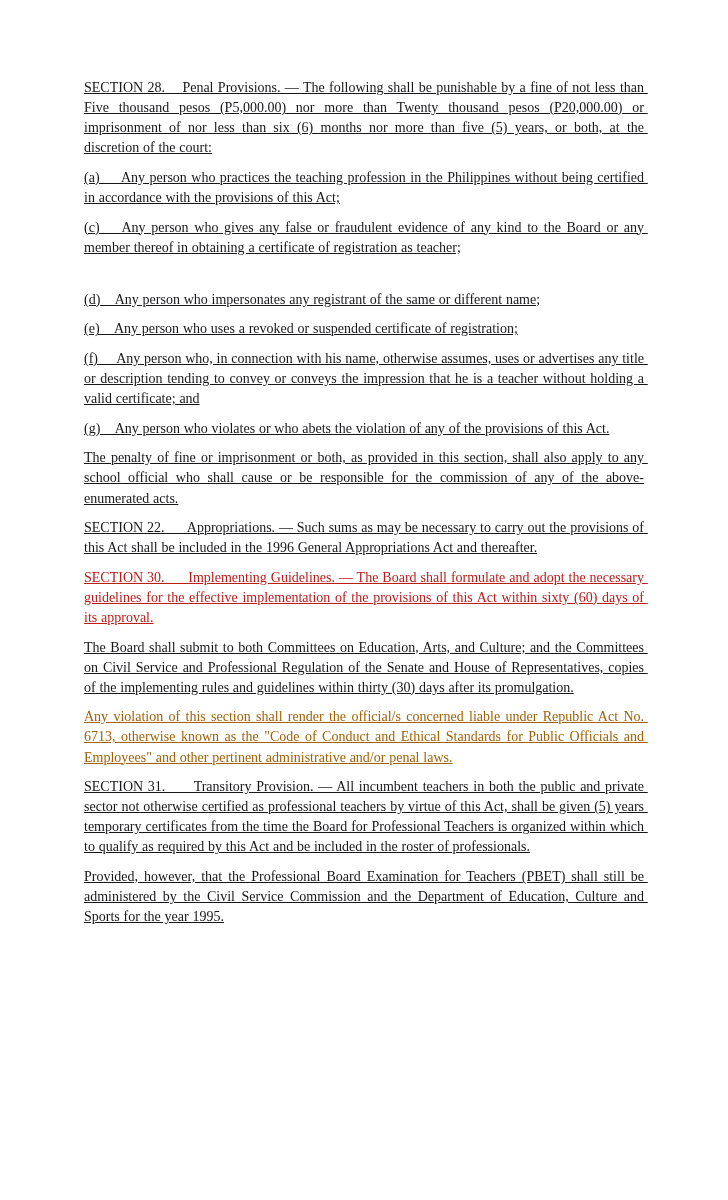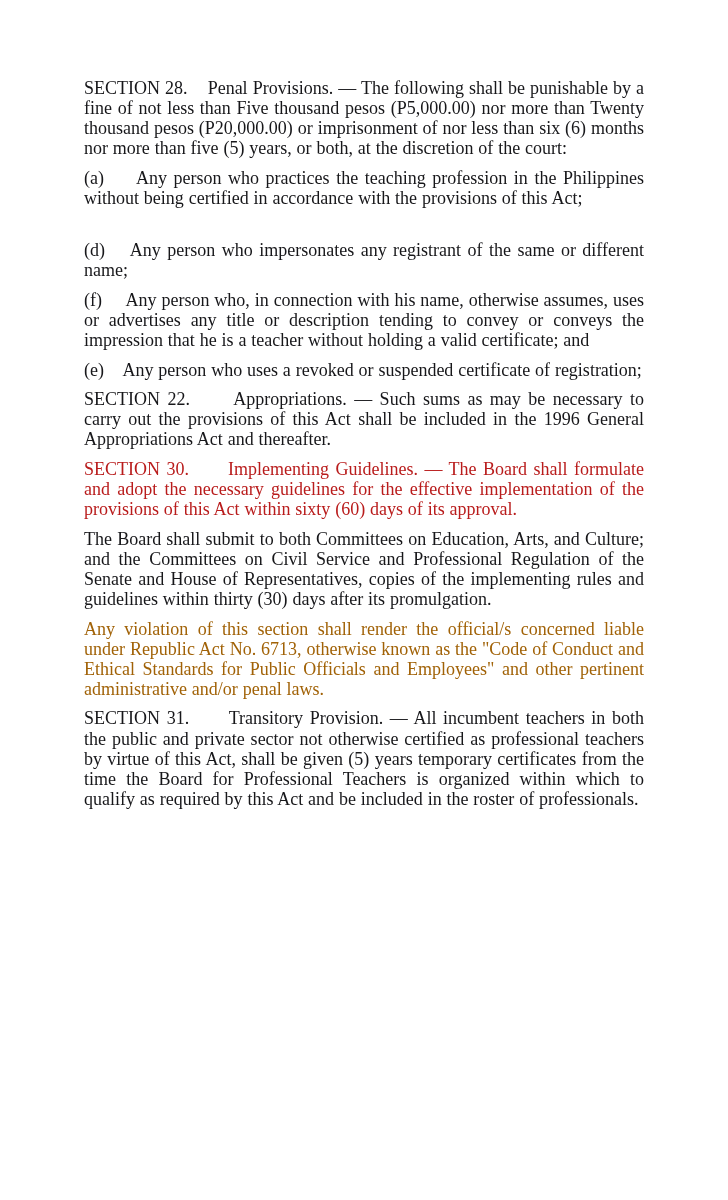--- a/index.html
+++ b/index.html
@@ -18,62 +18,67 @@
     box-sizing: border-box;
   }
   .text-column {
     position: absolute;
     left: 84px;
     top: 78px;
     width: 560px;
   }
   .para {
     font-family: "Liberation Serif", "DejaVu Serif", serif;
-    font-size: 18px;
+    font-size: 14px;
     line-height: 20.1px;
     color: #17171a;
     text-align: justify;
     text-justify: inter-word;
     margin: 0 0 9.5px 0;
     -webkit-font-smoothing: antialiased;
     white-space: pre-wrap;
     word-spacing: 0.02em;
+    text-decoration: underline;
   }
   .para:last-child {
     margin-bottom: 0;
   }
   
   .para.clause { }
   .para.section-head { }
 </style>
 </head>
 <body>
 
 <div class="page" style="background: rgb(255, 255, 255);">
   <div class="text-column">
 
     <p class="para section-head" style="color: rgb(23, 23, 26);">SECTION 28.    Penal Provisions. — The following shall be punishable by a fine of not less than Five thousand pesos (P5,000.00) nor more than Twenty thousand pesos (P20,000.00) or imprisonment of nor less than six (6) months nor more than five (5) years, or both, at the discretion of the court:</p>
 
     <p class="para clause" style="color: rgb(23, 23, 26);">(a)     Any person who practices the teaching profession in the Philippines without being certified in accordance with the provisions of this Act;</p>
 
 
+    <p class="para clause" style="color: rgb(23, 23, 26);">(c)    Any person who gives any false or fraudulent evidence of any kind to the Board or any member thereof in obtaining a certificate of registration as teacher;</p>
 
     <p class="para clause" style="color: rgb(23, 23, 26); margin-top: 32px;">(d)    Any person who impersonates any registrant of the same or different name;</p>
 
+    <p class="para clause" style="color: rgb(23, 23, 26);">(e)    Any person who uses a revoked or suspended certificate of registration;</p>
+
     <p class="para clause" style="color: rgb(23, 23, 26);">(f)     Any person who, in connection with his name, otherwise assumes, uses or advertises any title or description tending to convey or conveys the impression that he is a teacher without holding a valid certificate; and</p>
 
-    <p class="para clause" style="color: rgb(23, 23, 26);">(e)    Any person who uses a revoked or suspended certificate of registration;</p>
+    <p class="para clause" style="color: rgb(23, 23, 26);">(g)    Any person who violates or who abets the violation of any of the provisions of this Act.</p>
 
-
+    <p class="para" style="color: rgb(23, 23, 26);">The penalty of fine or imprisonment or both, as provided in this section, shall also apply to any school official who shall cause or be responsible for the commission of any of the above-enumerated acts.</p>
 
     <p class="para section-head" style="color: rgb(23, 23, 26);">SECTION 22.      Appropriations. — Such sums as may be necessary to carry out the provisions of this Act shall be included in the 1996 General Appropriations Act and thereafter.</p>
 
     <p class="para section-head" style="color: #b91c1c;">SECTION 30.      Implementing Guidelines. — The Board shall formulate and adopt the necessary guidelines for the effective implementation of the provisions of this Act within sixty (60) days of its approval.</p>
 
     <p class="para" style="color: rgb(23, 23, 26);">The Board shall submit to both Committees on Education, Arts, and Culture; and the Committees on Civil Service and Professional Regulation of the Senate and House of Representatives, copies of the implementing rules and guidelines within thirty (30) days after its promulgation.</p>
 
     <p class="para" style="color: #a16207;">Any violation of this section shall render the official/s concerned liable under Republic Act No. 6713, otherwise known as the "Code of Conduct and Ethical Standards for Public Officials and Employees" and other pertinent administrative and/or penal laws.</p>
 
     <p class="para section-head" style="color: rgb(23, 23, 26);">SECTION 31.      Transitory Provision. — All incumbent teachers in both the public and private sector not otherwise certified as professional teachers by virtue of this Act, shall be given (5) years temporary certificates from the time the Board for Professional Teachers is organized within which to qualify as required by this Act and be included in the roster of professionals.</p>
 
+    <p class="para" style="color: rgb(23, 23, 26);">Provided, however, that the Professional Board Examination for Teachers (PBET) shall still be administered by the Civil Service Commission and the Department of Education, Culture and Sports for the year 1995.</p>
 
   </div>
 </div>
 
 </body></html>

